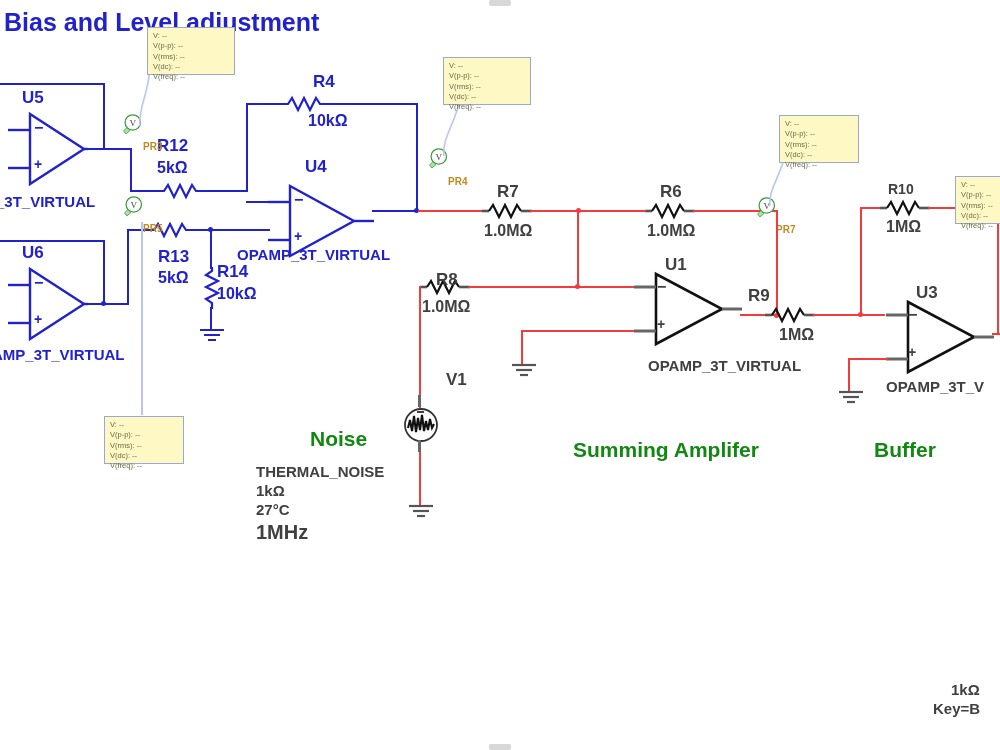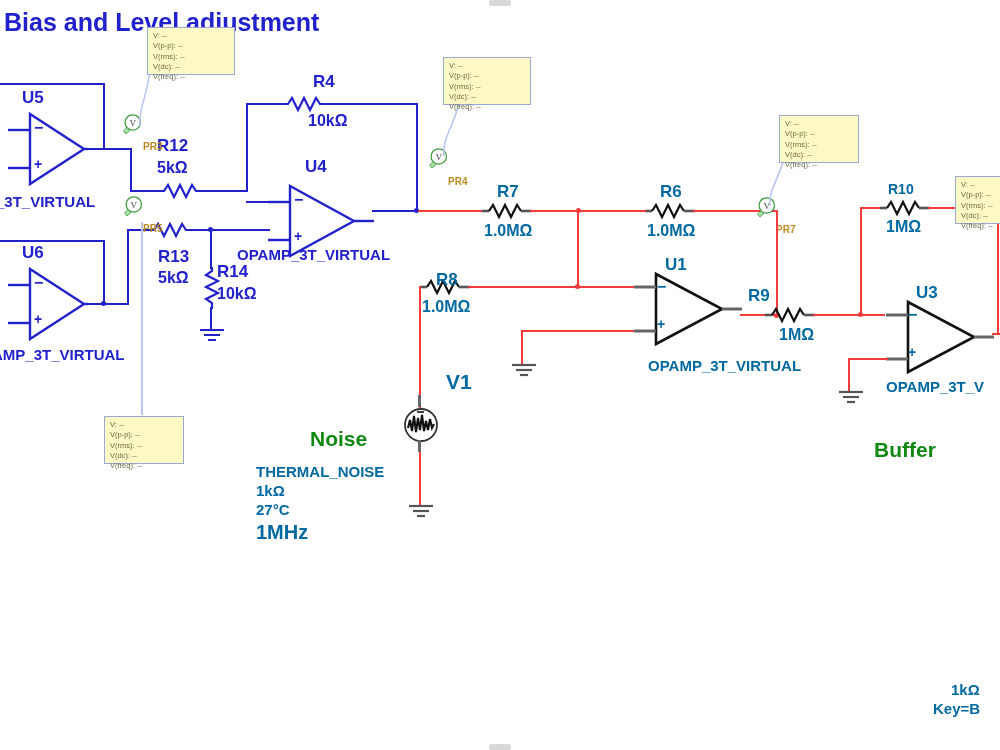--- a/index.html
+++ b/index.html
@@ -35,21 +35,21 @@
   }
   
   .lbl {
     position: absolute;
     white-space: nowrap;
     font-size: 15px;
     font-weight: bold;
     line-height: 1.12;
   }
   .lbl-blue { color: #2222cc; }
-  .lbl-black { color: #0369a1; }
+  .lbl-black { color: #404040; }
   .lbl-probe {
     color: #c08a22;
     font-size: 10px;
     font-weight: bold;
   }
   
   .wire {
     position: absolute;
     background: #2222cc;
   }
@@ -93,20 +93,21 @@
 </head>
 <body>
 
 <div id="canvas">
 
   <div class="page-mark" style="left:489px;top:0px;"></div>
   <div class="page-mark" style="left:489px;top:744px;"></div>
 
   <div class="title-blue" style="left:4px;top:8px;">Bias and Level adjustment</div>
   <div class="title-green" style="left:310px;top:427px;text-align:right;">Noise</div>
+  <div class="title-green" style="left:573px;top:438px;">Summing Amplifer</div>
   <div class="title-green" style="left:874px;top:438px;">Buffer</div>
 
   <div class="wire" style="left:0px;top:83px;width:105px;height:2px;"></div>
   <div class="wire" style="left:103px;top:83px;width:2px;height:65px;"></div>
 
   <svg style="position:absolute;left:8px;top:110px;" width="80" height="78" viewBox="0 0 80 78">
     <polygon points="22,4 22,74 76,39" fill="#ffffff" stroke="#2222cc" stroke-width="2.4"></polygon>
     <line x1="0" y1="20" x2="22" y2="20" stroke="#2222cc" stroke-width="2.4"></line>
     <line x1="0" y1="58" x2="22" y2="58" stroke="#2222cc" stroke-width="2.4"></line>
     <line x1="76" y1="39" x2="96" y2="39" stroke="#2222cc" stroke-width="2.4"></line>
@@ -313,21 +314,21 @@
   <div class="wire wire-red" style="left:521px;top:330px;width:113px;height:2.4px;"></div>
   <div class="wire wire-red" style="left:521px;top:330px;width:2.4px;height:35px;"></div>
   <svg style="position:absolute;left:510px;top:363px;" width="28" height="16">
     <line x1="2" y1="2" x2="26" y2="2" stroke="#555555" stroke-width="2.2"></line>
     <line x1="6" y1="7" x2="22" y2="7" stroke="#555555" stroke-width="2.2"></line>
     <line x1="10" y1="12" x2="18" y2="12" stroke="#555555" stroke-width="2.2"></line>
   </svg>
 
   <div class="wire wire-red" style="left:740px;top:314px;width:40px;height:2.4px;"></div>
 
-  <div class="lbl lbl-black" style="left:446px;top:370px;font-size:21px;">V1</div>
+  <div class="lbl lbl-black" style="left:446px;top:370px;font-size:17px;">V1</div>
   <svg style="position:absolute;left:404px;top:404px;" width="34" height="42" viewBox="0 0 34 42">
     <circle cx="17" cy="21" r="16" fill="#ffffff" stroke="#333333" stroke-width="1.8"></circle>
     <polyline points="4,24 6,16 8,27 10,12 12,28 14,14 16,26 18,11 20,27 22,17 24,26 26,15 28,24 30,20" fill="none" stroke="#111111" stroke-width="2.1"></polyline>
     <line x1="13" y1="8" x2="20" y2="8" stroke="#111111" stroke-width="1.6"></line>
   </svg>
   <div class="wire wire-red" style="left:419px;top:386px;width:2.4px;height:22px;"></div>
   <div class="wire wire-gray" style="left:418px;top:395px;width:3px;height:12px;"></div>
   <div class="wire wire-red" style="left:419px;top:440px;width:2.4px;height:65px;"></div>
   <div class="wire wire-gray" style="left:418px;top:440px;width:3px;height:12px;"></div>
   <svg style="position:absolute;left:407px;top:504px;" width="28" height="16">

